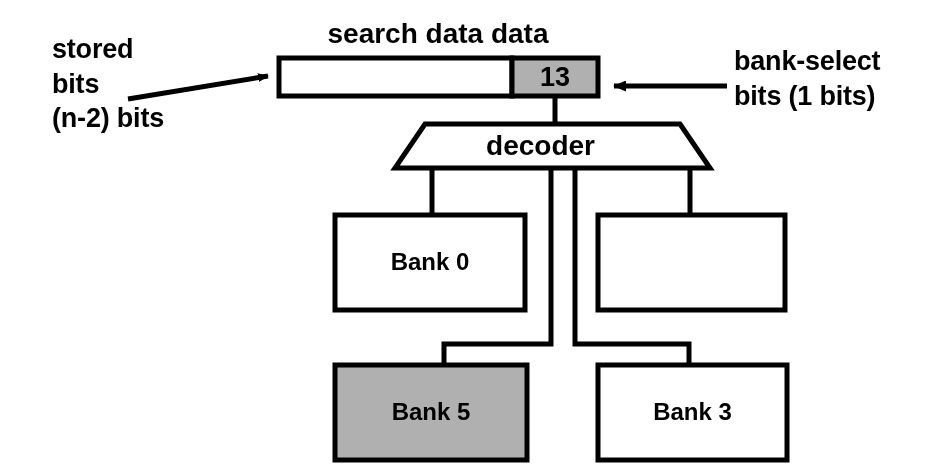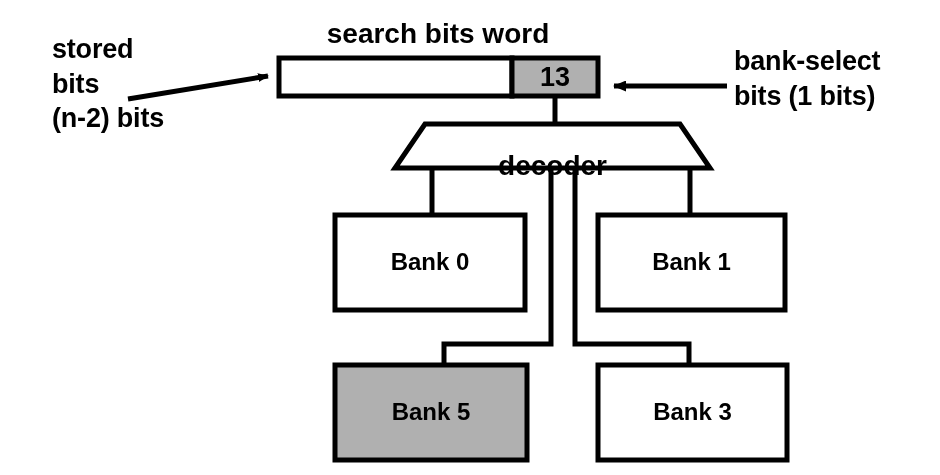--- a/index.html
+++ b/index.html
@@ -58,26 +58,25 @@
     left: 512px;
     top: 58px;
     width: 86px;
     height: 38px;
     display: flex;
     align-items: center;
     justify-content: center;
     font-size: 27px;
   }
   #label-decoder {
-    left: 425px;
+    left: 413px;
     top: 128px;
     width: 255px;
     text-align: center;
     font-size: 28px;
-    margin-top: 20px;
   }
   .bank-label {
     display: flex;
     align-items: center;
     justify-content: center;
     font-size: 24px;
   }
   #label-bank-0 { left: 335px; top: 215px; width: 190px; height: 95px; }
   #label-bank-1 { left: 598px; top: 215px; width: 187px; height: 95px; }
   #label-bank-2 { left: 335px; top: 365px; width: 192px; height: 95px; }
@@ -124,27 +123,26 @@
     <rect x="598" y="365" width="189" height="95" fill="#ffffff" stroke="#000000" stroke-width="5"></rect>
   </svg>
 
   <div class="lbl annot" id="label-stored-bits">stored
 bits
 (n-2) bits</div>
 
   <div class="lbl annot" id="label-bank-select">bank-select
 bits (1 bits)</div>
 
-  <div class="lbl" id="label-word-title">search bits word</div>
+  <div class="lbl" id="label-word-title">search data data</div>
 
   <div class="lbl" id="label-bank-select-value">13</div>
 
   <div class="lbl" id="label-decoder">decoder</div>
 
   <div class="lbl bank-label" id="label-bank-0">Bank 0</div>
 
-  <div class="lbl bank-label" id="label-bank-1">Bank 1</div>
 
   <div class="lbl bank-label" id="label-bank-2">Bank 5</div>
 
   <div class="lbl bank-label" id="label-bank-3">Bank 3</div>
 
 </div>
 
 </body></html>

